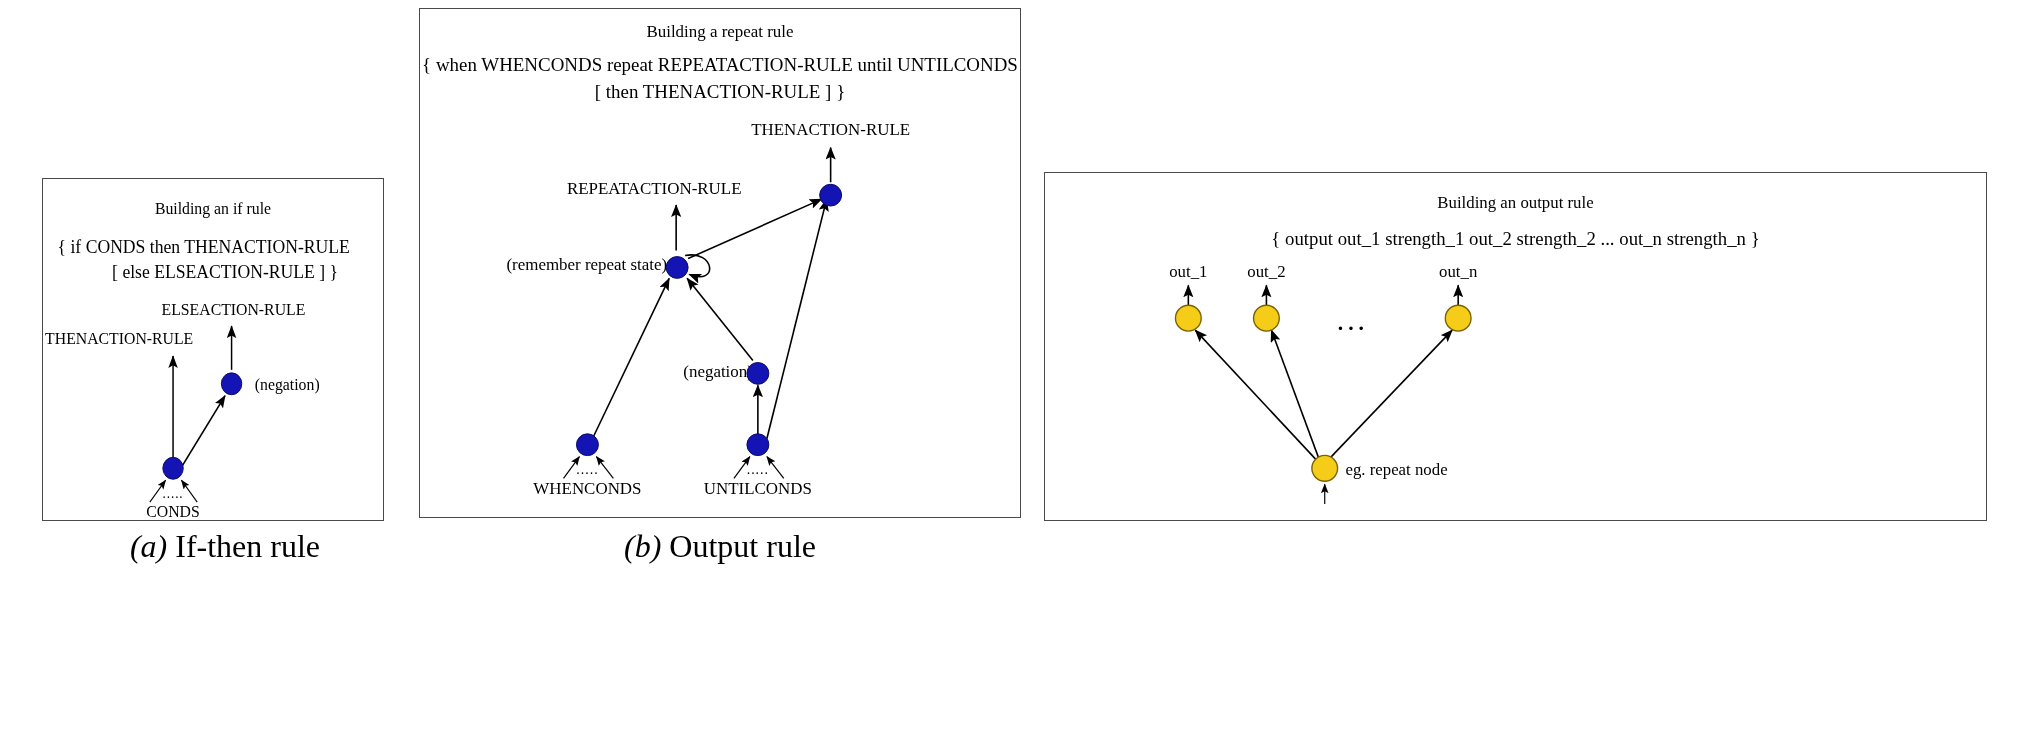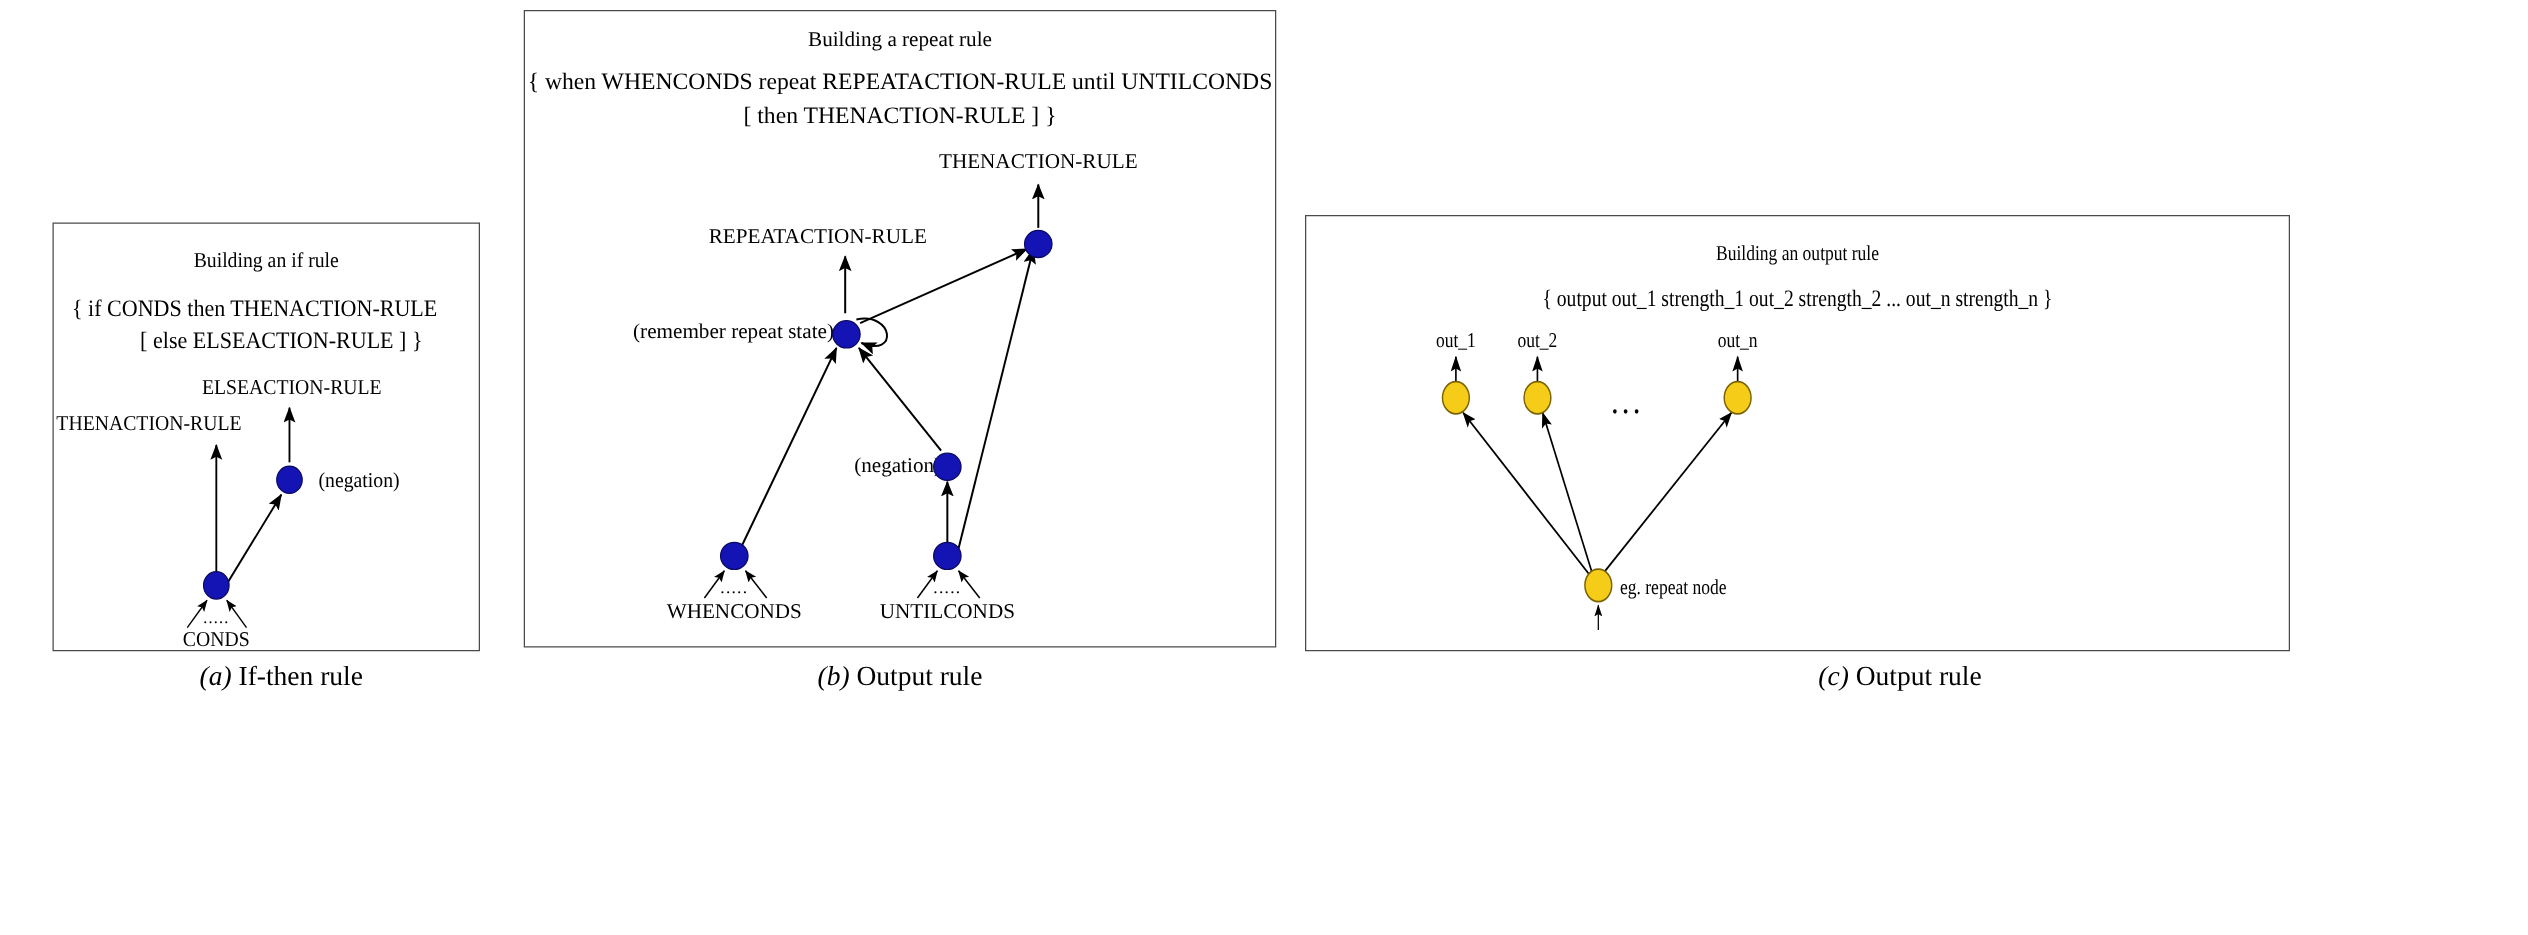--- a/index.html
+++ b/index.html
@@ -20,33 +20,33 @@
     height: 748px;
   }
   .panel {
     position: absolute;
     border: 1.5px solid #4a4a4a;
     background: #ffffff;
     box-sizing: border-box;
   }
   #panel-a { left: 42px;  top: 178px; width: 342px; height: 343px; }
   #panel-b { left: 419px; top: 8px;   width: 602px; height: 510px; }
-  #panel-c { left: 1044px;top: 172px; width: 788px; height: 349px; text-align: right; }
+  #panel-c { left: 1044px;top: 172px; width: 943px; height: 349px; text-align: right; }
 
   .panel-svg {
     position: absolute;
     left: 0; top: 0;
     width: 100%;
     height: 100%;
     overflow: visible;
   }
   .caption {
     position: absolute;
     text-align: center;
-    font-size: 22px;
+    font-size: 32px;
     font-family: "Liberation Serif", "DejaVu Serif", serif;
     white-space: nowrap;
   }
   .caption .ital {
     font-style: italic;
   }
   #caption-a { left: 42px;  top: 528px; width: 366px; }
   #caption-b { left: 419px; top: 528px; width: 602px; }
   #caption-c { left: 1044px;top: 528px; width: 952px; }
 
@@ -209,18 +209,14 @@
   </div>
 
   <div class="caption" id="caption-a">
     <span class="ital">(a)</span>
     <span>If-then rule</span>
   </div>
   <div class="caption" id="caption-b">
     <span class="ital">(b)</span>
     <span>Output rule</span>
   </div>
-  <div class="caption" id="caption-c">
-    <span class="ital">(c)</span>
-    <span>Output rule</span>
-  </div>
 
 </div>
 
 </body></html>

